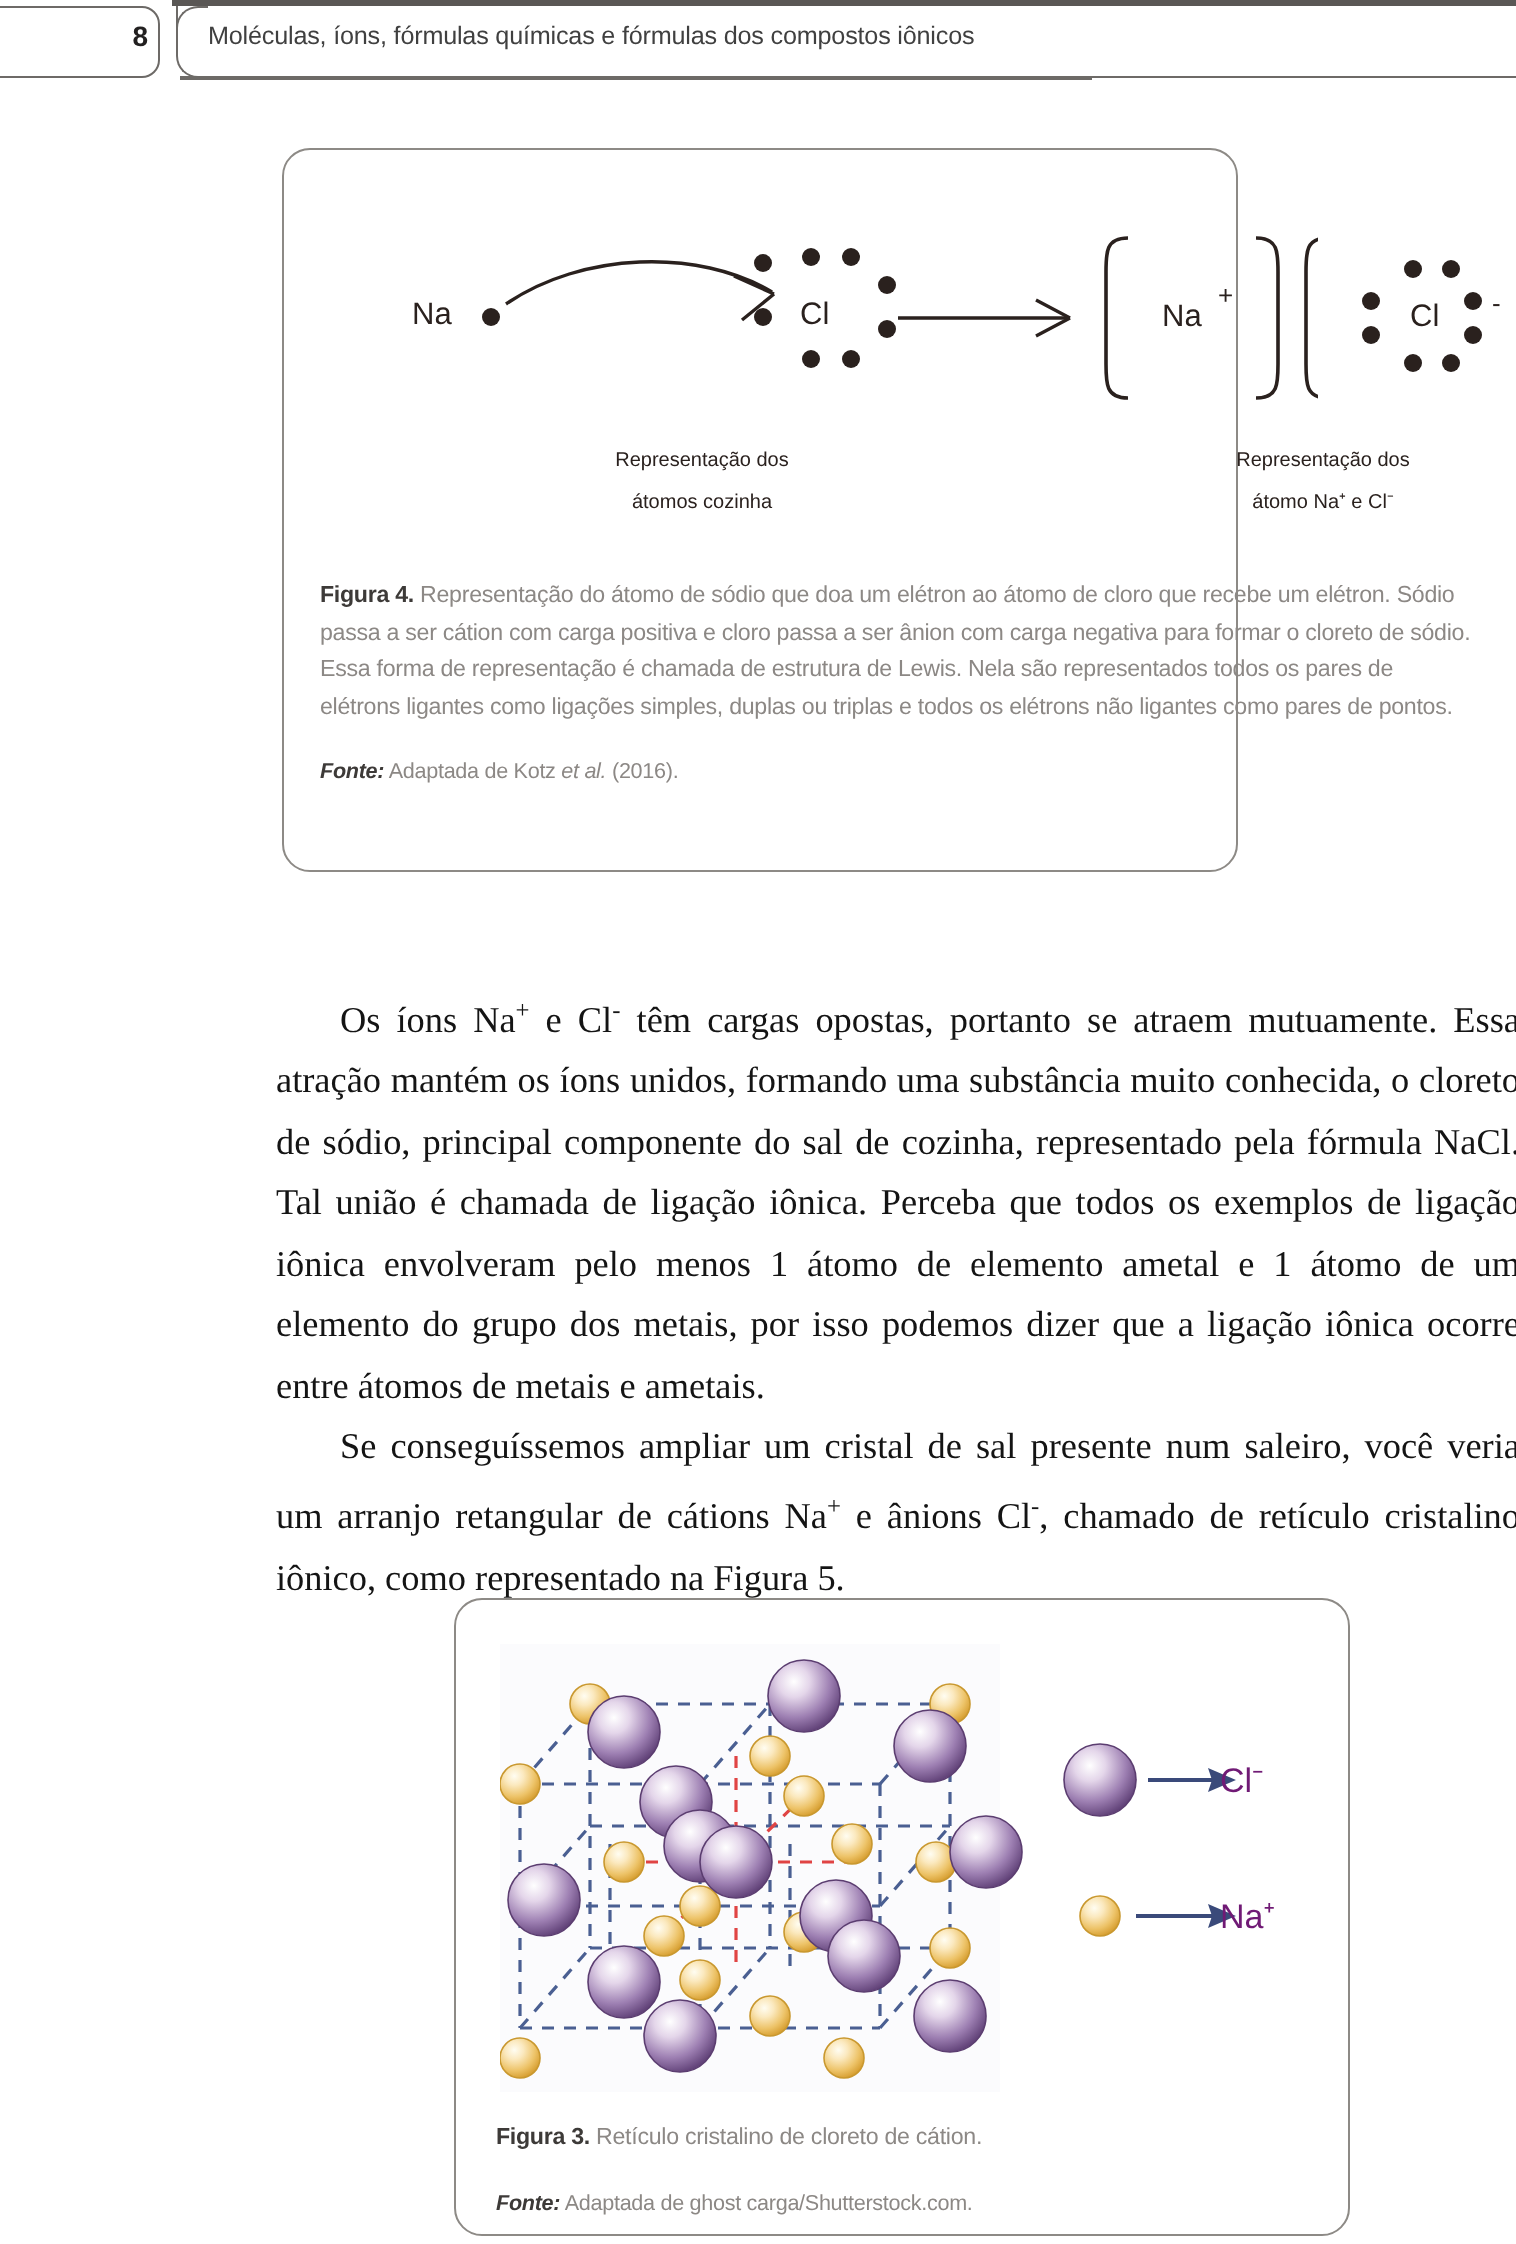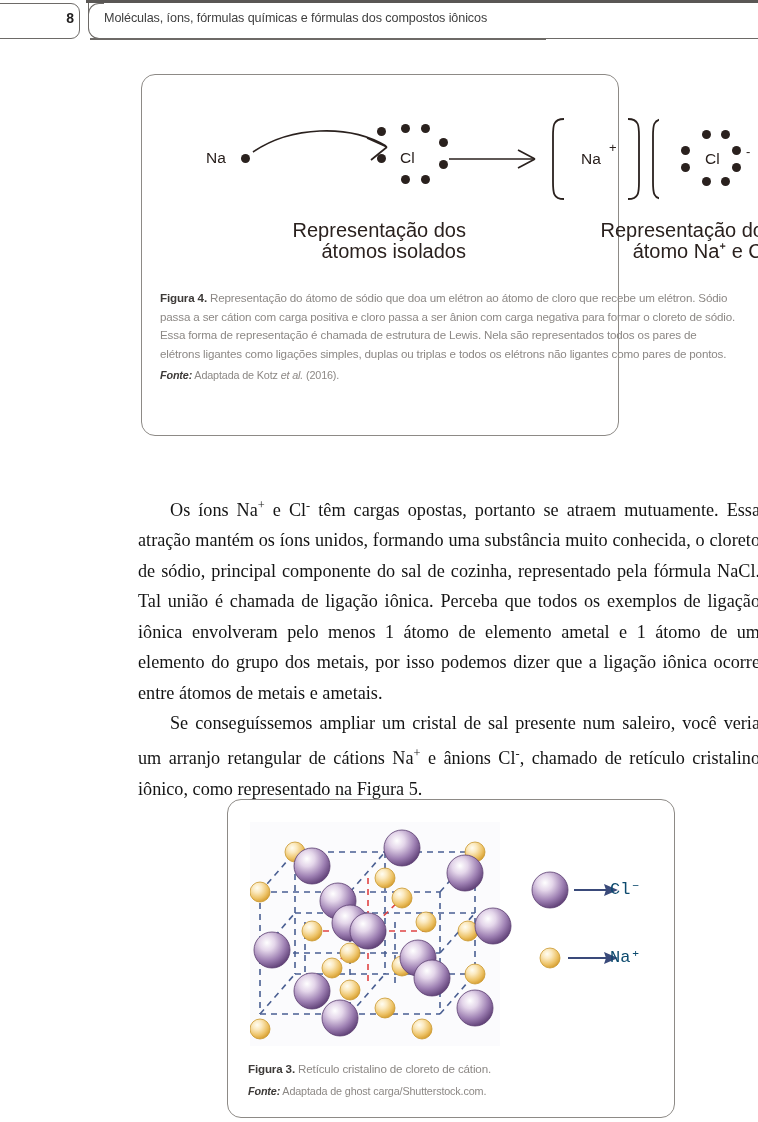--- a/index.html
+++ b/index.html
@@ -125,44 +125,44 @@
   .edot {
     position: absolute;
     width: 9px;
     height: 9px;
     border-radius: 50%;
     background: #2a211e;
   }
   .sublabel {
     position: absolute;
     font-family: "Liberation Sans", sans-serif;
-    font-size: 20px;
+    font-size: 10px;
     line-height: 21px;
     color: #2a211e;
-    text-align: right;
+    text-align: center;
     font-weight: 500;
   }
   .charge {
     position: absolute;
     font-family: "Liberation Sans", sans-serif;
     font-size: 13px;
     color: #2a211e;
   }
 
   
   .caption {
     position: absolute;
     font-family: "Liberation Sans", sans-serif;
     color: #8c8885;
     font-size: 11.6px;
     line-height: 18.6px;
     letter-spacing: -0.15px;
   }
   .caption b { color: #3d3a38; font-weight: bold; }
-  .caption .fonte { display: block; margin-top: 3px; font-size: 10.8px; }
+  .caption .fonte { display: block; margin-top: 14px; font-size: 10.8px; }
   .caption .fonte i { font-weight: bold; font-style: italic; color: #3d3a38; }
   .caption .fonte .et { font-style: italic; }
 
   
   #body-text {
     position: absolute;
     left: 138px;
     top: 490px;
     width: 622px;
     font-family: "Liberation Serif", serif;
@@ -178,23 +178,23 @@
   #lattice-wrap {
     position: absolute;
     left: 250px;
     top: 818px;
     width: 400px;
     height: 232px;
   }
   #lattice-svg { position: absolute; left: 0; top: 0; }
   .legend-label {
     position: absolute;
-    font-family: Liberation Mono, monospace;
+    font-family: Liberation Sans, sans-serif;
     font-size: 17px;
-    color: #0c4a6e;
+    color: #701a75;
   }
 </style>
 </head>
 <body>
 
 <div id="page-header">
   <div class="hdr-topline"></div>
 
   <div class="pagenum-box"></div>
   <div class="pagenum-text">8</div>
@@ -246,21 +246,21 @@
   <div class="edot" style="left:500px; top:89px;"></div>
   <div class="edot" style="left:521px; top:56px;"></div>
   <div class="edot" style="left:540px; top:56px;"></div>
   <div class="edot" style="left:551px; top:72px;"></div>
   <div class="edot" style="left:551px; top:89px;"></div>
   <div class="edot" style="left:521px; top:103px;"></div>
   <div class="edot" style="left:540px; top:103px;"></div>
 
   <div class="sublabel" style="left:55px; top:146px; width:230px;">
     <span>Representação dos</span><br>
-    <span>átomos isolados</span>
+    <span>átomos cozinha</span>
   </div>
   <div class="sublabel" style="left:368px; top:146px; width:225px;">
     <span>Representação dos</span><br>
     <span>átomo Na⁺ e Cl⁻</span>
   </div>
 </div>
 
 <div class="caption" style="left:160px; top:289px; width:578px;">
   <b>Figura 4.</b><span> Representação do átomo de sódio que doa um elétron ao átomo de cloro que recebe um elétron. Sódio passa a ser cátion com carga positiva e cloro passa a ser ânion com carga negativa para formar o cloreto de sódio. Essa forma de representação é chamada de estrutura de Lewis. Nela são representados todos os pares de elétrons ligantes como ligações simples, duplas ou triplas e todos os elétrons não ligantes como pares de pontos.</span>
   <span class="fonte">

